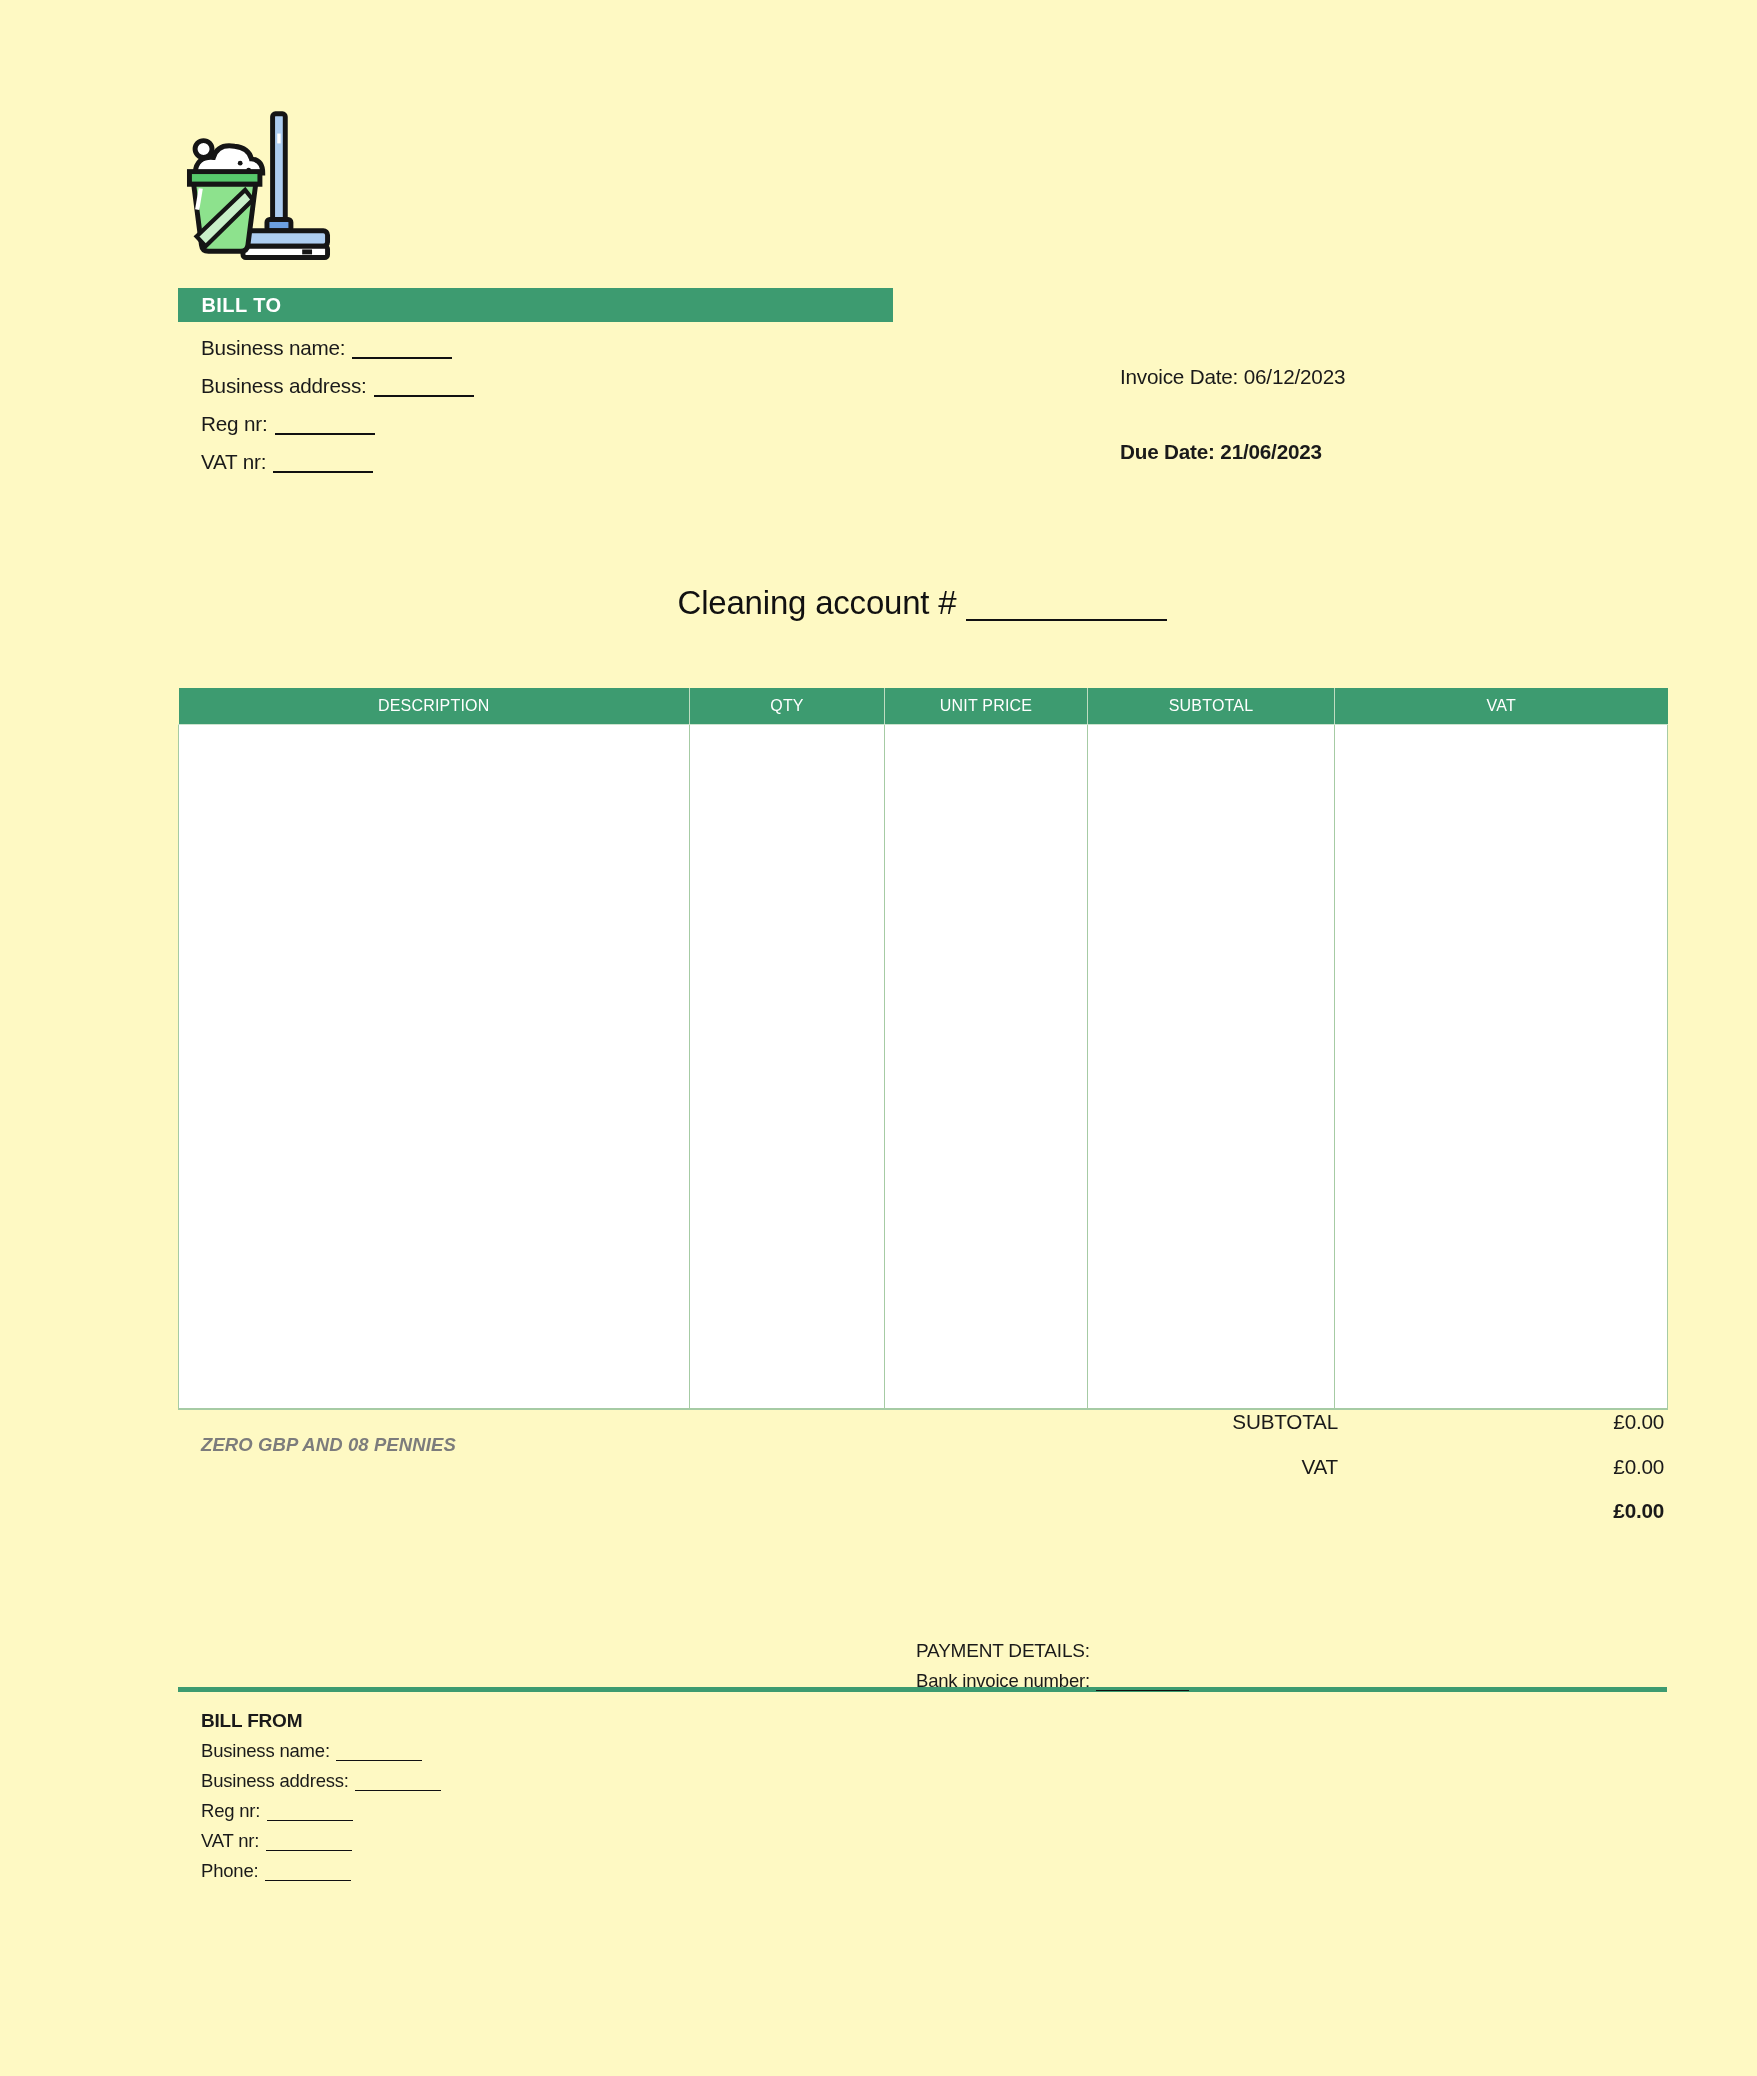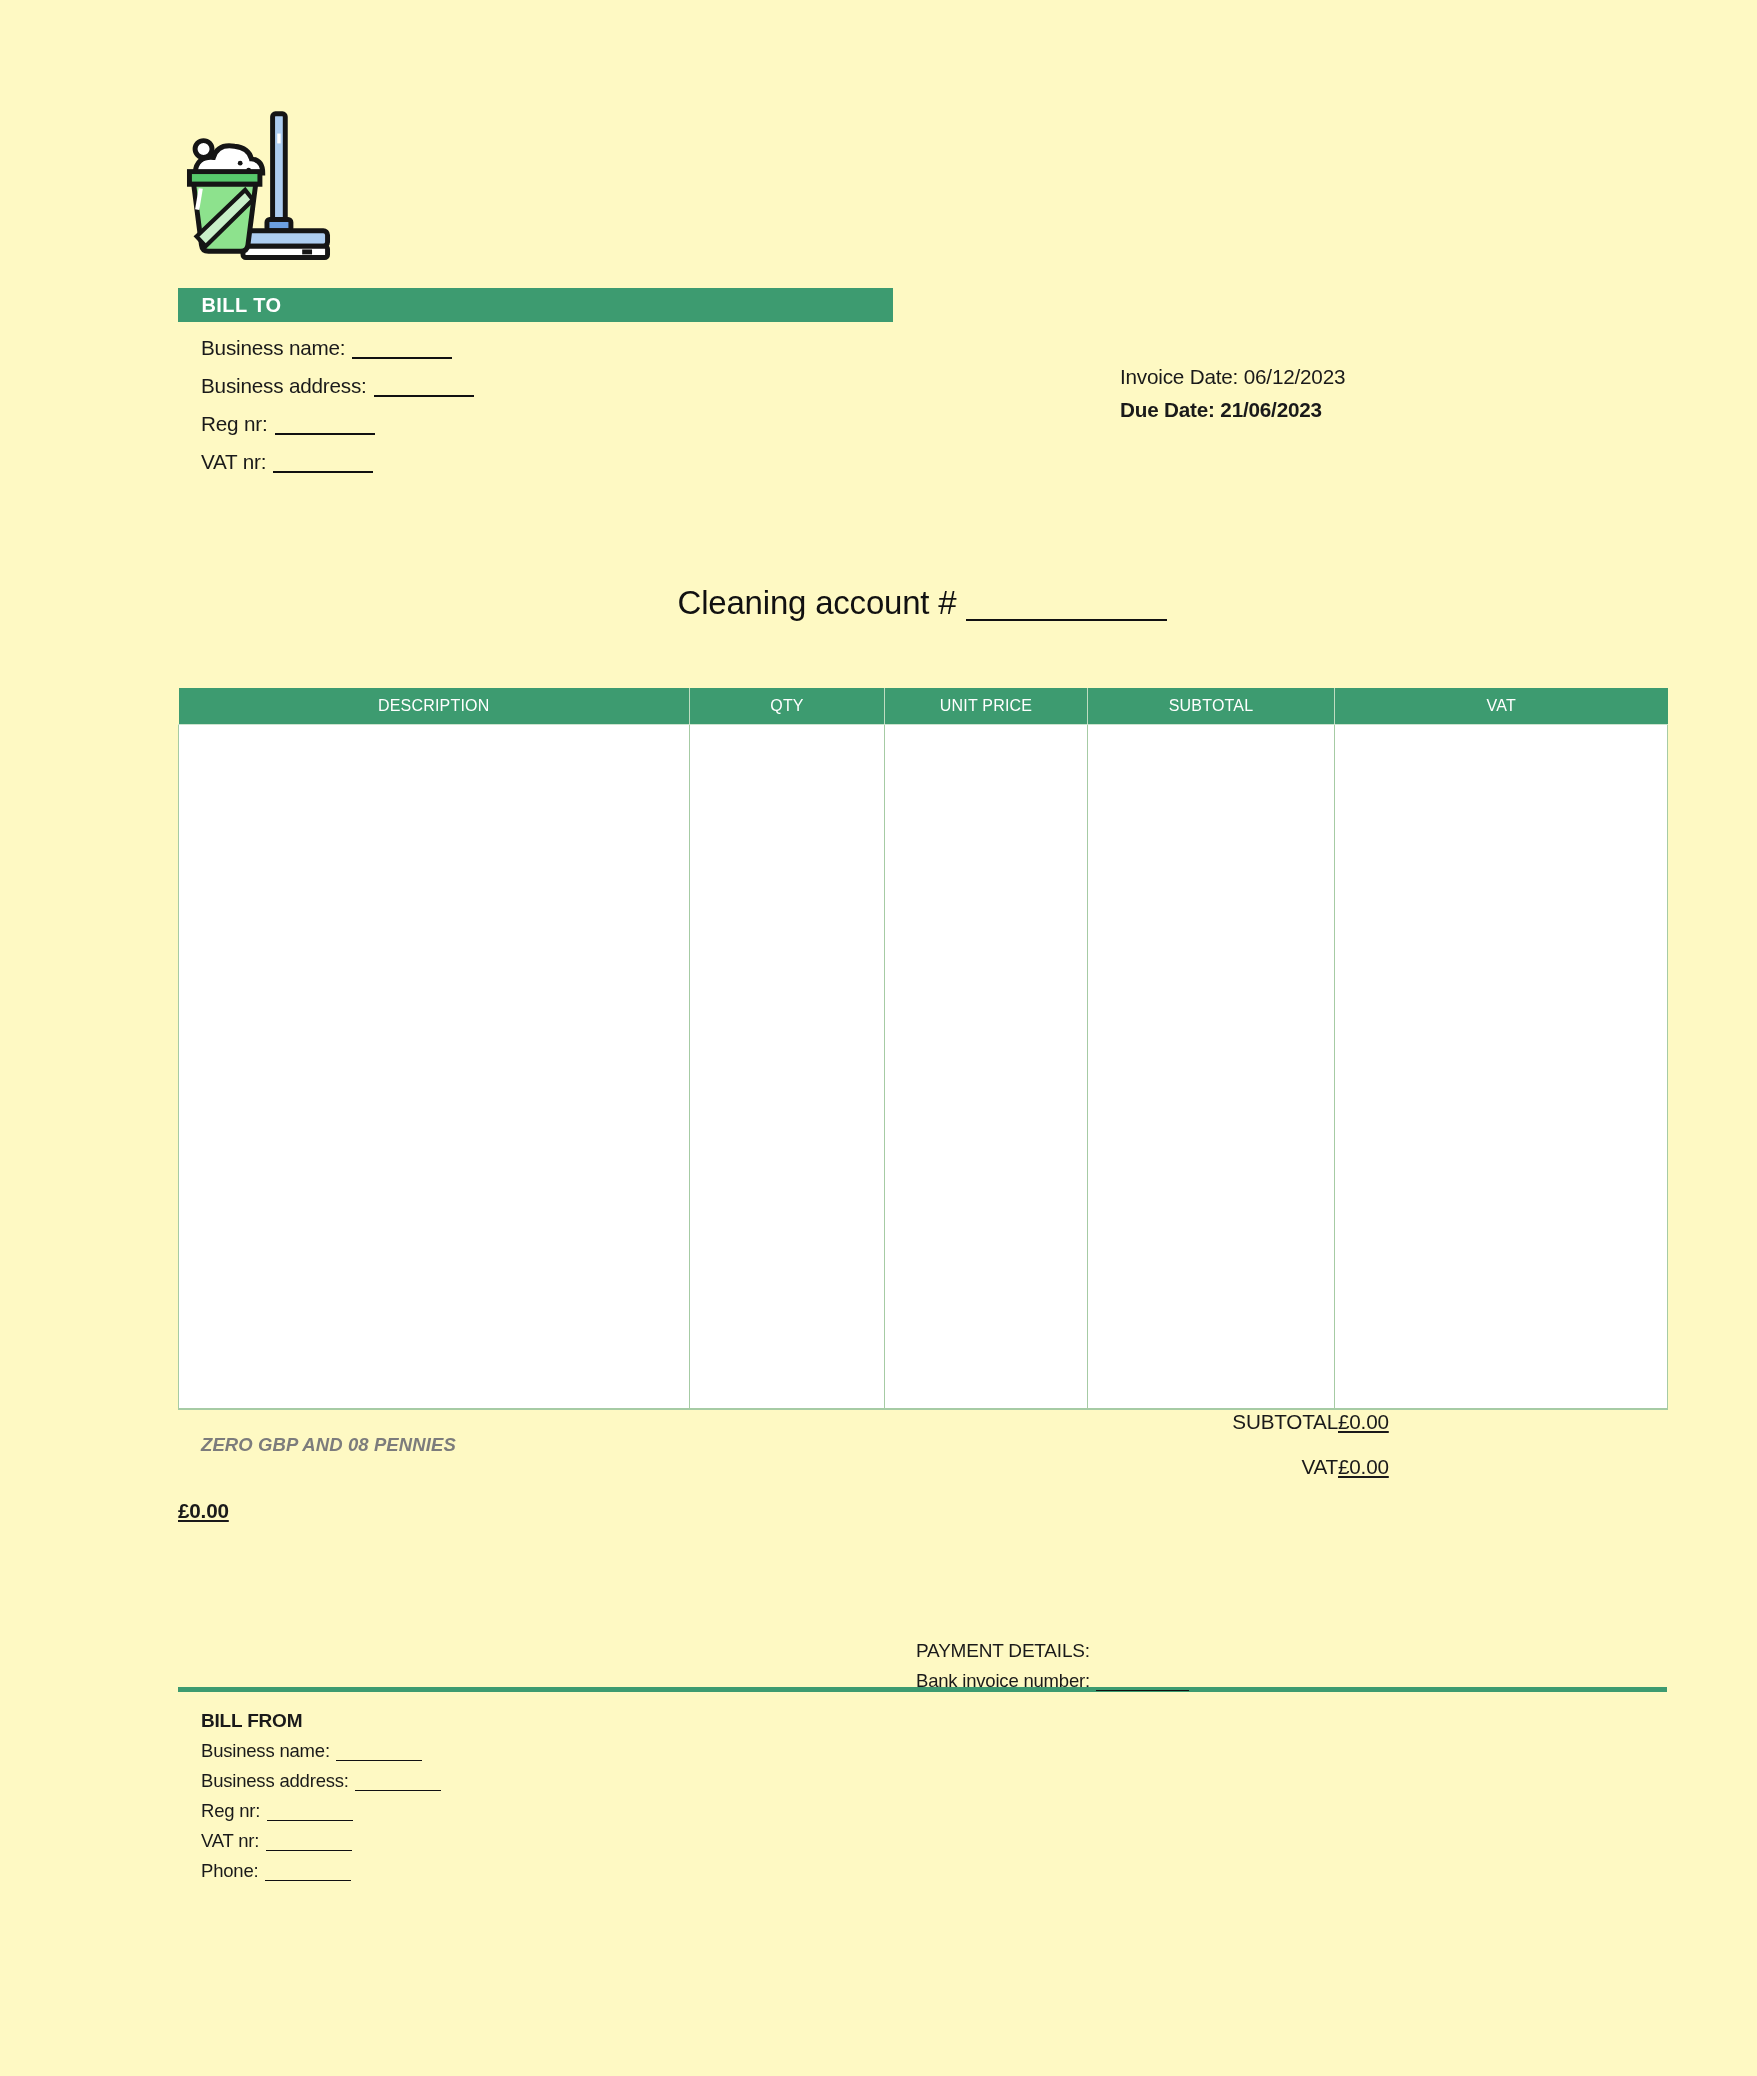--- a/index.html
+++ b/index.html
@@ -25,21 +25,21 @@
   .billto-fields{position:absolute;left:201px;top:329px;}
   .field{height:38px;line-height:38px;font-size:20.7px;white-space:nowrap;}
   .blank{
     display:inline-block;height:1.02em;vertical-align:text-bottom;
     border-bottom:2.1px solid #111;margin-left:7.1px;
   }
   .w140{width:100px;} .w120{width:86px;} .w130{width:93px;}
   
   .invoice-meta{position:absolute;left:1120px;top:360px;font-size:20.7px;}
   .invoice-meta .meta-line{height:33px;line-height:33px;white-space:nowrap;}
-  .invoice-meta .bold{font-weight:700;}
+  .invoice-meta .bold{font-weight:700;margin-top:42px;}
   
   .title{
     position:absolute;left:178px;top:584px;width:1489px;
     text-align:center;font-size:33px;font-weight:400;color:#111;white-space:nowrap;
   }
   .title .blank{width:201px;border-bottom:2.9px solid #111;margin-left:10px;}
   
   .items{position:absolute;left:178px;top:688px;width:1489px;border-collapse:collapse;table-layout:fixed;}
   .items th{
     height:34px;color:#ffffff;font-size:16px;font-weight:500;letter-spacing:0.2px;
@@ -50,21 +50,21 @@
   .items td{
     height:681px;vertical-align:top;background:#ffffff;
     border-right:1.4px solid #a6cba4;border-bottom:2.1px solid #a6cba4;
   }
   .items td:first-child{border-left:1.4px solid #a6cba4;}
   .items td:last-child{border-right:1.4px solid #a6cba4;}
   
   .totals{position:absolute;left:178px;top:1410px;width:1489px;font-size:20.7px;}
   .total-row{display:flex;height:24px;line-height:24px;margin-bottom:20.7px;}
   .t-label{width:1160px;text-align:right;}
-  .t-value{flex:1;padding-right:2.9px;text-decoration:underline;}
+  .t-value{flex:1;text-align:right;padding-right:2.9px;}
   .total-row.grand{font-weight:700;}
   
   .words{
     position:absolute;left:201px;top:1434px;
     font-size:18.5px;font-weight:700;font-style:italic;letter-spacing:0.1px;
   }
   
   .divider{position:absolute;left:178px;top:1687px;width:1489px;height:5px;}
   
   .bill-from{position:absolute;left:201px;top:1705px;}

